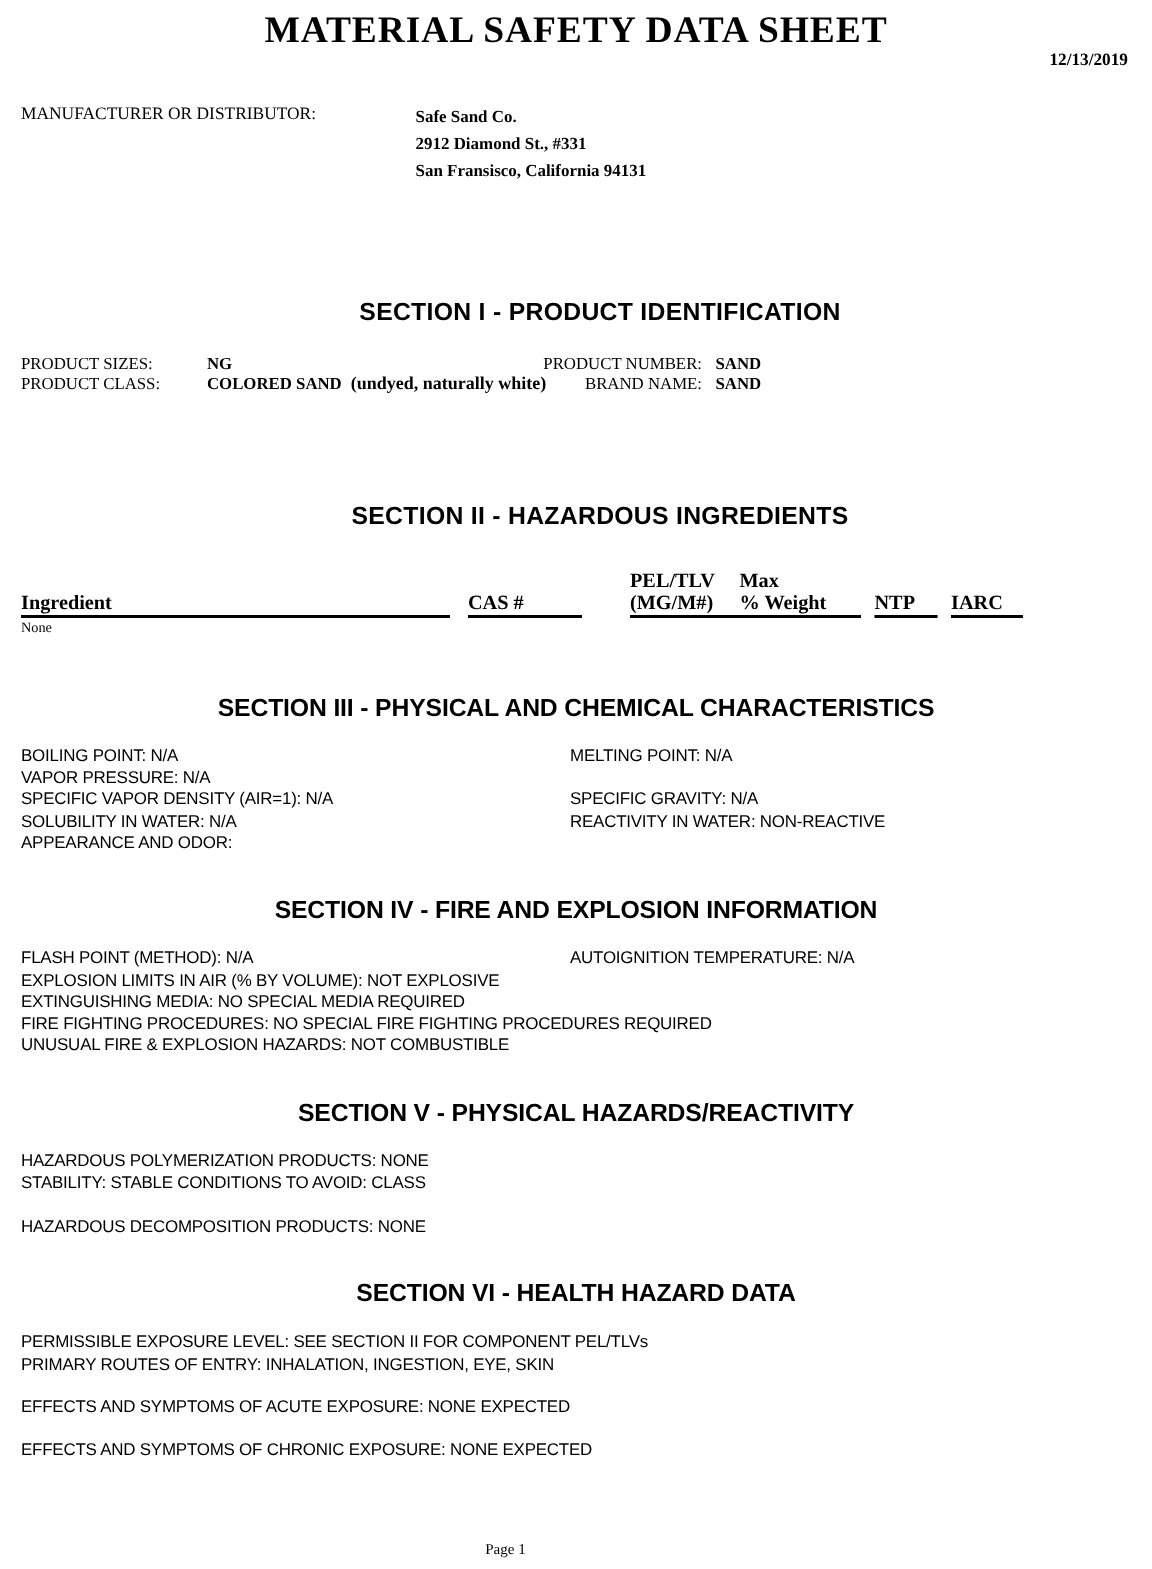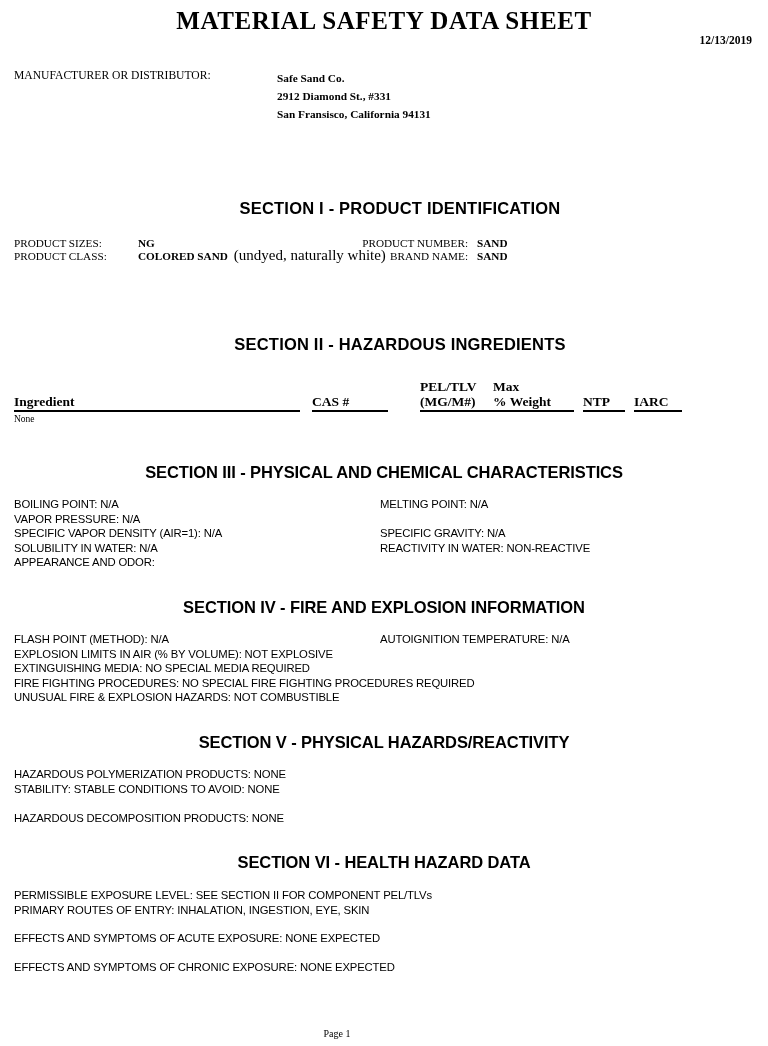--- a/index.html
+++ b/index.html
@@ -127,22 +127,22 @@
   .s1-value {
     display: inline-block;
     font-family: "Liberation Serif", "DejaVu Serif", serif;
     font-weight: bold;
     font-size: 11.2px;
     line-height: 13.4px;
   }
   .s1-right .s1-value { padding-left: 9px; }
   .s1-note {
     font-family: "Liberation Serif", "DejaVu Serif", serif;
-    font-weight: normal;
-    font-size: 15px;
+    font-weight: bold;
+    font-size: 12px;
   }
 
   
   .sec2-table {
     position: absolute;
     left: 14px;
     top: 372px;
     width: 740px;
   }
   .s2-headrow {
@@ -277,21 +277,21 @@
     <div class="body-line col-left" style="top:14.6px;">EXPLOSION LIMITS IN AIR (% BY VOLUME): NOT EXPLOSIVE</div>
     <div class="body-line col-left" style="top:29.2px;">EXTINGUISHING MEDIA: NO SPECIAL MEDIA REQUIRED</div>
     <div class="body-line col-left" style="top:43.8px;">FIRE FIGHTING PROCEDURES: NO SPECIAL FIRE FIGHTING PROCEDURES REQUIRED</div>
     <div class="body-line col-left" style="top:58.4px;">UNUSUAL FIRE &amp; EXPLOSION HAZARDS: NOT COMBUSTIBLE</div>
     <div class="body-line col-right" style="top:0px;text-align:center;">AUTOIGNITION TEMPERATURE: N/A</div>
   </div>
 
   <div class="sec-head-sans" style="top:732px;">SECTION V  -   PHYSICAL HAZARDS/REACTIVITY</div>
   <div class="body-sec" style="top:767px; height:60px;">
     <div class="body-line col-left" style="top:0px;">HAZARDOUS POLYMERIZATION PRODUCTS: NONE</div>
-    <div class="body-line col-left" style="top:14.6px;">STABILITY: STABLE CONDITIONS TO AVOID: NONE</div>
+    <div class="body-line col-left" style="top:14.6px;">STABILITY: STABLE CONDITIONS TO AVOID: CLASS</div>
     <div class="body-line col-left" style="top:43.8px;">HAZARDOUS DECOMPOSITION PRODUCTS: NONE</div>
   </div>
 
   <div class="sec-head-sans" style="top:852px;">SECTION VI  -   HEALTH HAZARD DATA</div>
   <div class="body-sec" style="top:888px; height:90px;">
     <div class="body-line col-left" style="top:0px;">PERMISSIBLE EXPOSURE LEVEL:  SEE SECTION II FOR COMPONENT PEL/TLVs</div>
     <div class="body-line col-left" style="top:14.6px;">PRIMARY ROUTES OF ENTRY: INHALATION, INGESTION, EYE, SKIN</div>
     <div class="body-line col-left" style="top:43.2px;">EFFECTS AND SYMPTOMS OF ACUTE EXPOSURE: NONE EXPECTED</div>
     <div class="body-line col-left" style="top:71.8px;">EFFECTS AND SYMPTOMS OF CHRONIC EXPOSURE: NONE EXPECTED</div>
   </div>

